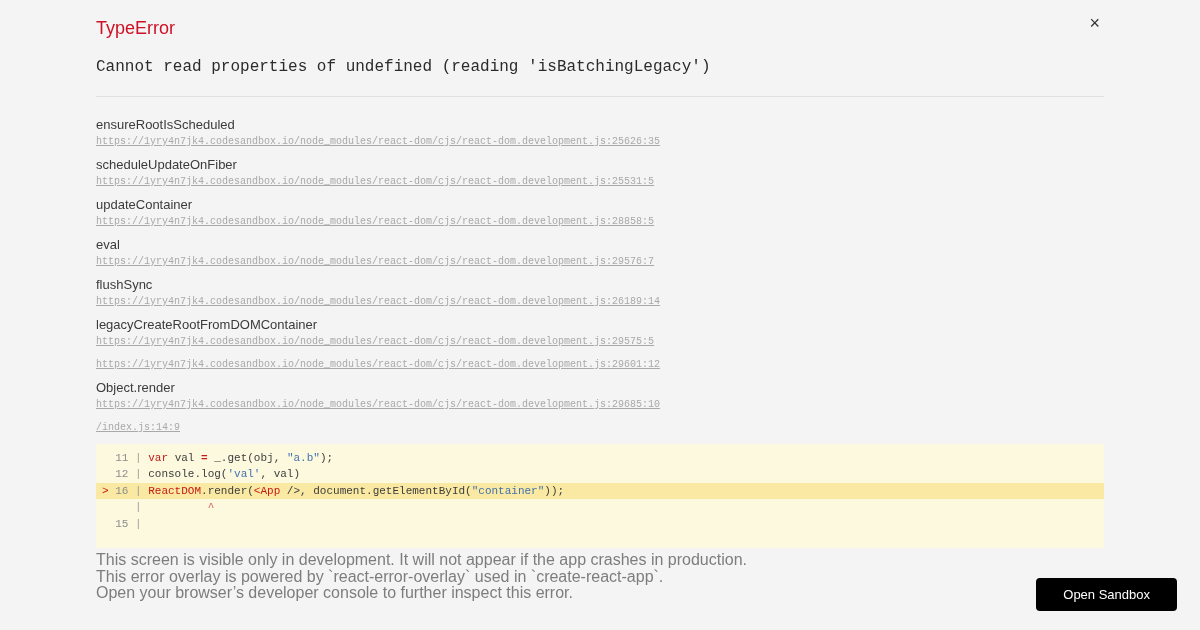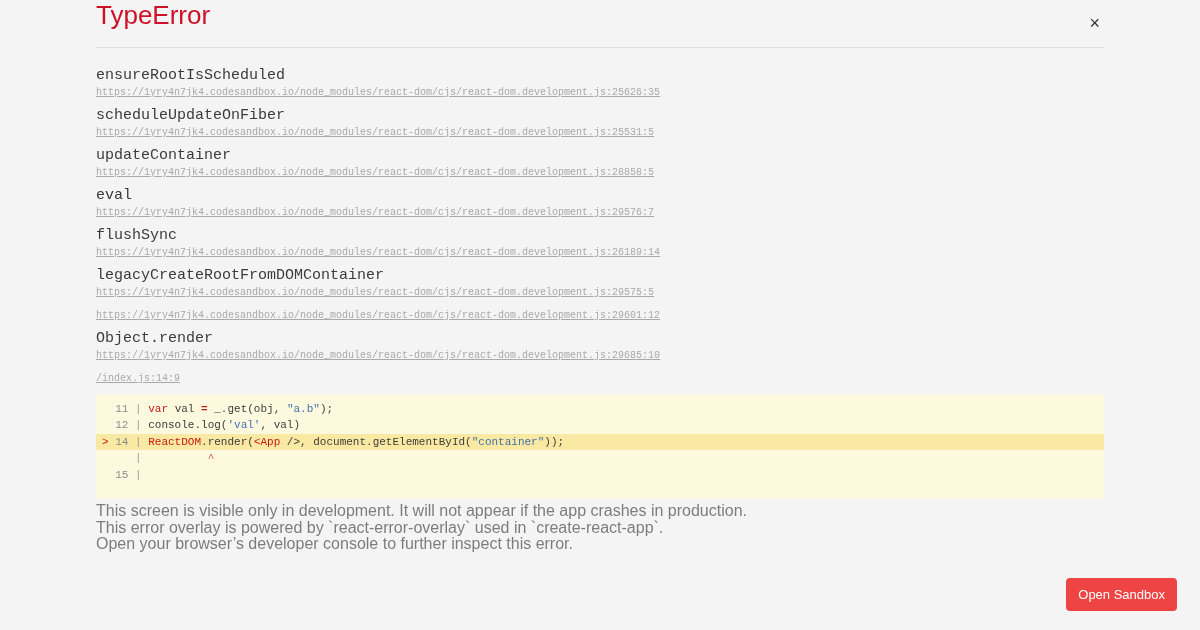--- a/index.html
+++ b/index.html
@@ -10,22 +10,22 @@
     overflow: hidden;
     font-family: "Liberation Sans", sans-serif;
   }
   .content {
     position: absolute;
     left: 96px;
     right: 96px;
     top: 0;
   }
   .error-title {
-    margin-top: 3px;
-    font-size: 26px;
+    margin-top: 16px;
+    font-size: 18px;
     line-height: 25px;
     font-weight: 400;
     color: #ce1126;
     font-family: "Liberation Sans", sans-serif;
   }
   .close-btn {
     position: absolute;
     top: 14px;
     right: 4px;
     font-size: 18px;
@@ -44,22 +44,22 @@
   }
   .divider {
     margin-top: 19px;
     border: none;
     border-top: 1px solid #e0e0e0;
     height: 0;
   }
   .stack { margin-top: 21px; }
   .stack-entry { margin-bottom: 10px; }
   .stack-fn {
-    font-family: Liberation Mono, monospace;
-    font-size: 15px;
+    font-family: Liberation Sans, sans-serif;
+    font-size: 13px;
     line-height: 14px;
     color: #3b3b3b;
     white-space: pre;
   }
   .stack-loc {
     margin-top: 3px;
     font-family: "Liberation Mono", monospace;
     font-size: 10px;
     line-height: 13px;
     color: #a9a9a9;
@@ -94,36 +94,37 @@
   .footer-line {
     font-family: "Liberation Sans", sans-serif;
     font-size: 16px;
     line-height: 16.5px;
     color: #7d7d7d;
   }
   .open-sandbox-btn {
     position: absolute;
     right: 23px;
     bottom: 19px;
-    background: #ef4444;
+    background: #000000;
     color: #ffffff;
     border: none;
     border-radius: 4px;
-    padding: 9px 12px;
+    padding: 9px 27px;
     font-family: "Liberation Sans", sans-serif;
     font-size: 13px;
     cursor: pointer;
   }
 </style>
 </head>
 <body>
 
 <div class="content">
   <div class="error-title">TypeError</div>
   <div class="close-btn">×</div>
+  <div class="error-message">Cannot read properties of undefined (reading 'isBatchingLegacy')</div>
   <hr class="divider">
   <div class="stack">
       <div class="stack-entry">
         <div class="stack-fn">ensureRootIsScheduled</div>
         <div class="stack-loc">https://1yry4n7jk4.codesandbox.io/node_modules/react-dom/cjs/react-dom.development.js:25626:35</div>
       </div>
       <div class="stack-entry">
         <div class="stack-fn">scheduleUpdateOnFiber</div>
         <div class="stack-loc">https://1yry4n7jk4.codesandbox.io/node_modules/react-dom/cjs/react-dom.development.js:25531:5</div>
       </div>
@@ -150,21 +151,21 @@
         <div class="stack-fn">Object.render</div>
         <div class="stack-loc">https://1yry4n7jk4.codesandbox.io/node_modules/react-dom/cjs/react-dom.development.js:29685:10</div>
       </div>
       <div class="stack-entry">
         <div class="stack-loc">/index.js:14:9</div>
       </div>
     </div>
   <div class="code-frame">
       <div class="code-row"><span class="tok-marker">  </span><span class="tok-num">11</span><span class="tok-pipe"> | </span><span class="tok-kw">var</span><span class="tok-pl"> val </span><span class="tok-op">=</span><span class="tok-pl"> _.get(obj, </span><span class="tok-str">"a.b"</span><span class="tok-pl">);</span></div>
       <div class="code-row"><span class="tok-marker">  </span><span class="tok-num">12</span><span class="tok-pipe"> | </span><span class="tok-pl">console.log(</span><span class="tok-str">'val'</span><span class="tok-pl">, val)</span></div>
-      <div class="code-row hl"><span class="tok-marker">&gt; </span><span class="tok-num">14</span><span class="tok-pipe"> | </span><span class="tok-kw">ReactDOM</span><span class="tok-pl">.render(</span><span class="tok-kw">&lt;App</span><span class="tok-pl"> /&gt;, document.getElementById(</span><span class="tok-str">"container"</span><span class="tok-pl">));</span></div>
+      <div class="code-row hl"><span class="tok-marker">&gt; </span><span class="tok-num">16</span><span class="tok-pipe"> | </span><span class="tok-kw">ReactDOM</span><span class="tok-pl">.render(</span><span class="tok-kw">&lt;App</span><span class="tok-pl"> /&gt;, document.getElementById(</span><span class="tok-str">"container"</span><span class="tok-pl">));</span></div>
       <div class="code-row"><span class="tok-marker">  </span><span class="tok-num">  </span><span class="tok-pipe"> | </span><span class="tok-pl">         </span><span class="tok-caret">^</span></div>
       <div class="code-row"><span class="tok-marker">  </span><span class="tok-num">15</span><span class="tok-pipe"> | </span></div>
     </div>
   <div class="footer-notes">
       <p class="footer-line">This screen is visible only in development. It will not appear if the app crashes in production.</p>
       <p class="footer-line">This error overlay is powered by `react-error-overlay` used in `create-react-app`.</p>
       <p class="footer-line">Open your browser’s developer console to further inspect this error.</p>
     </div>
 </div>
 

